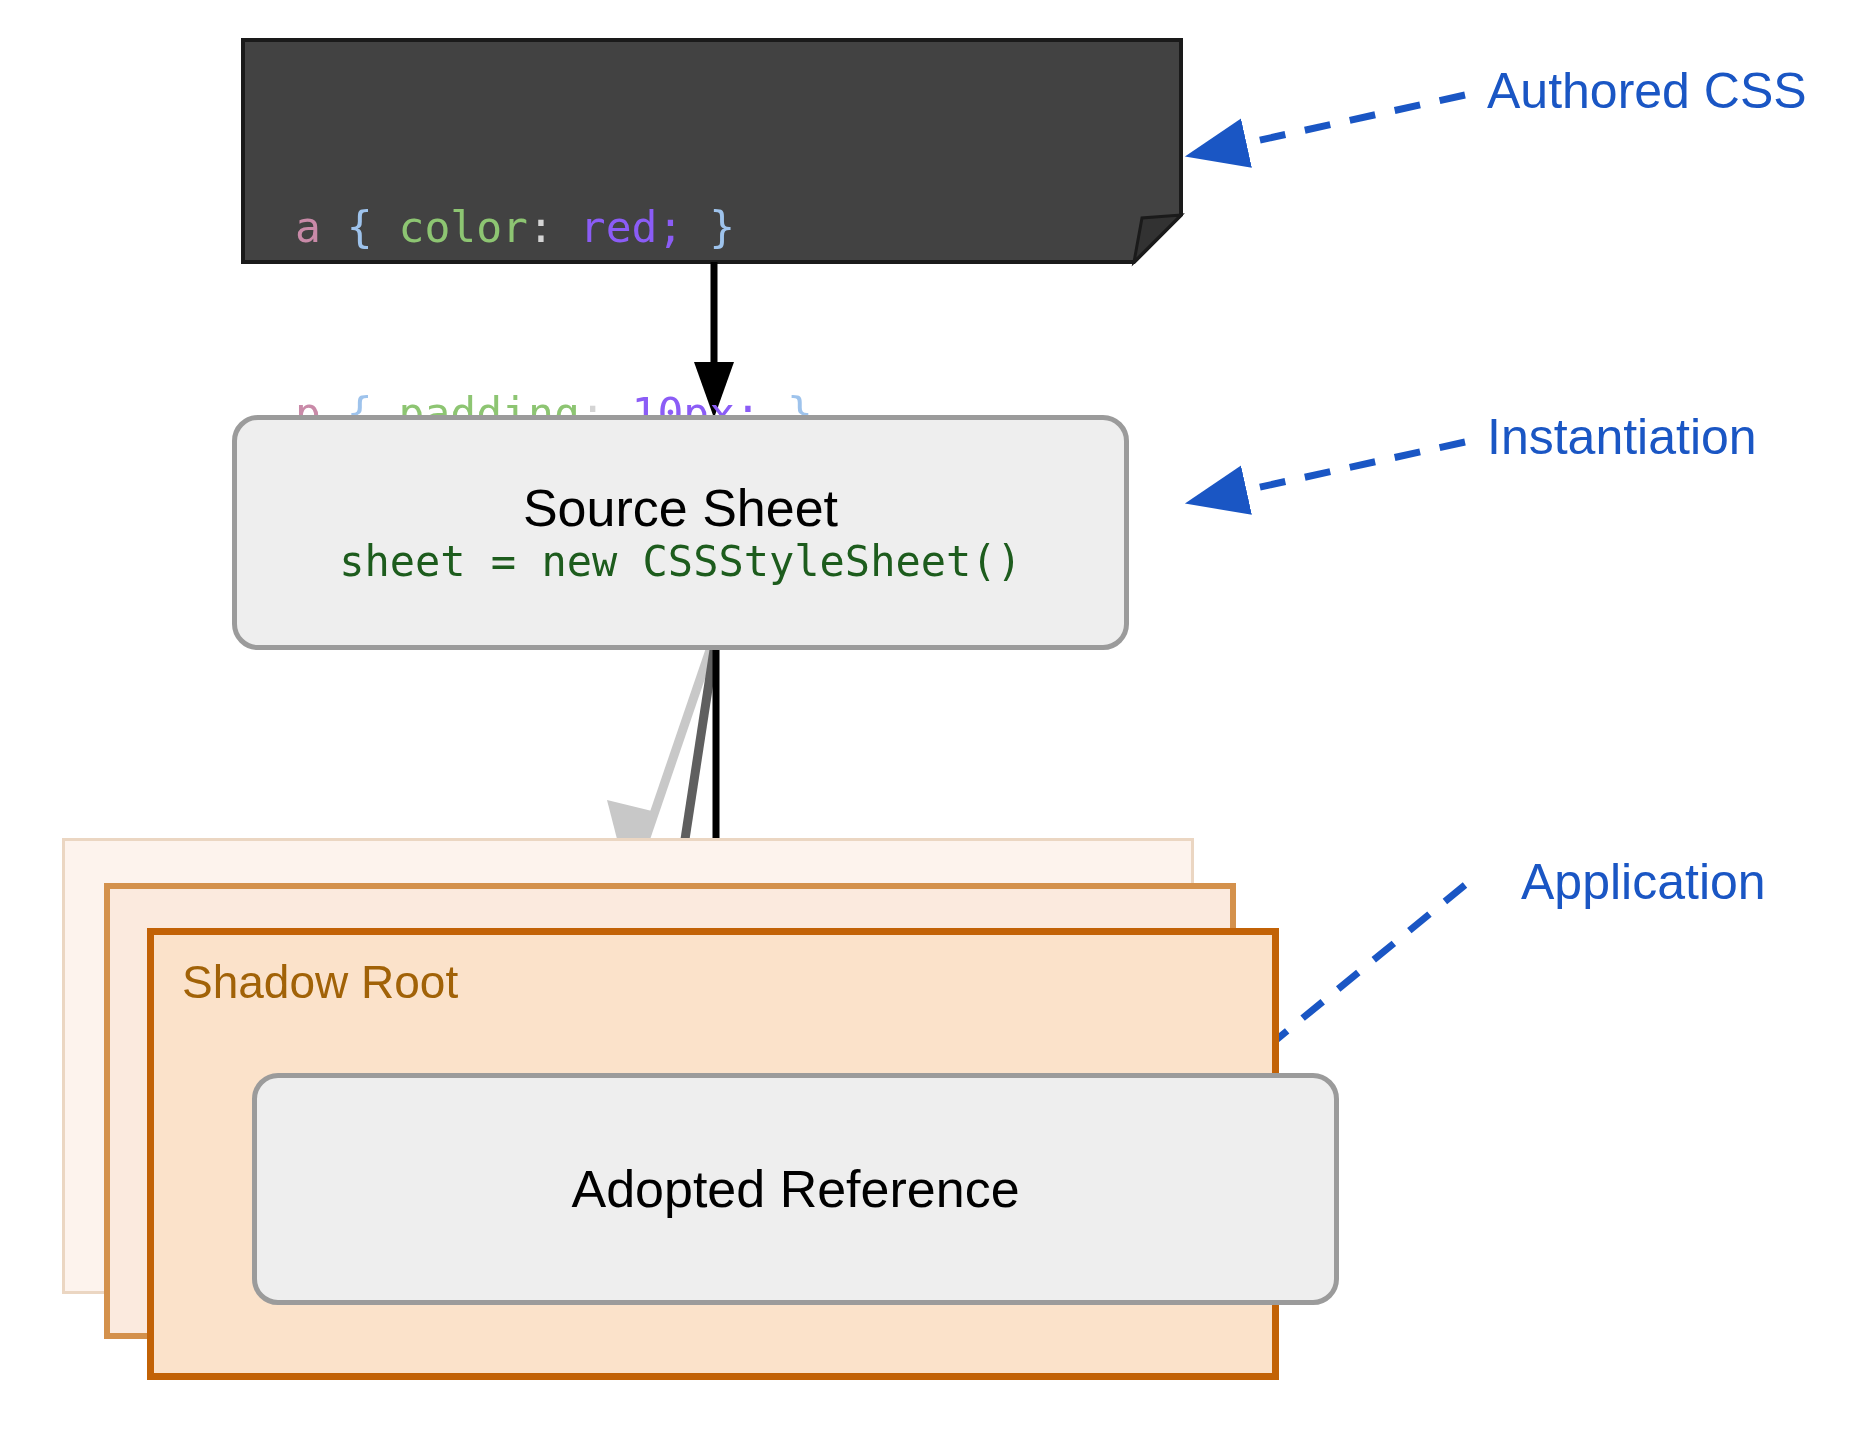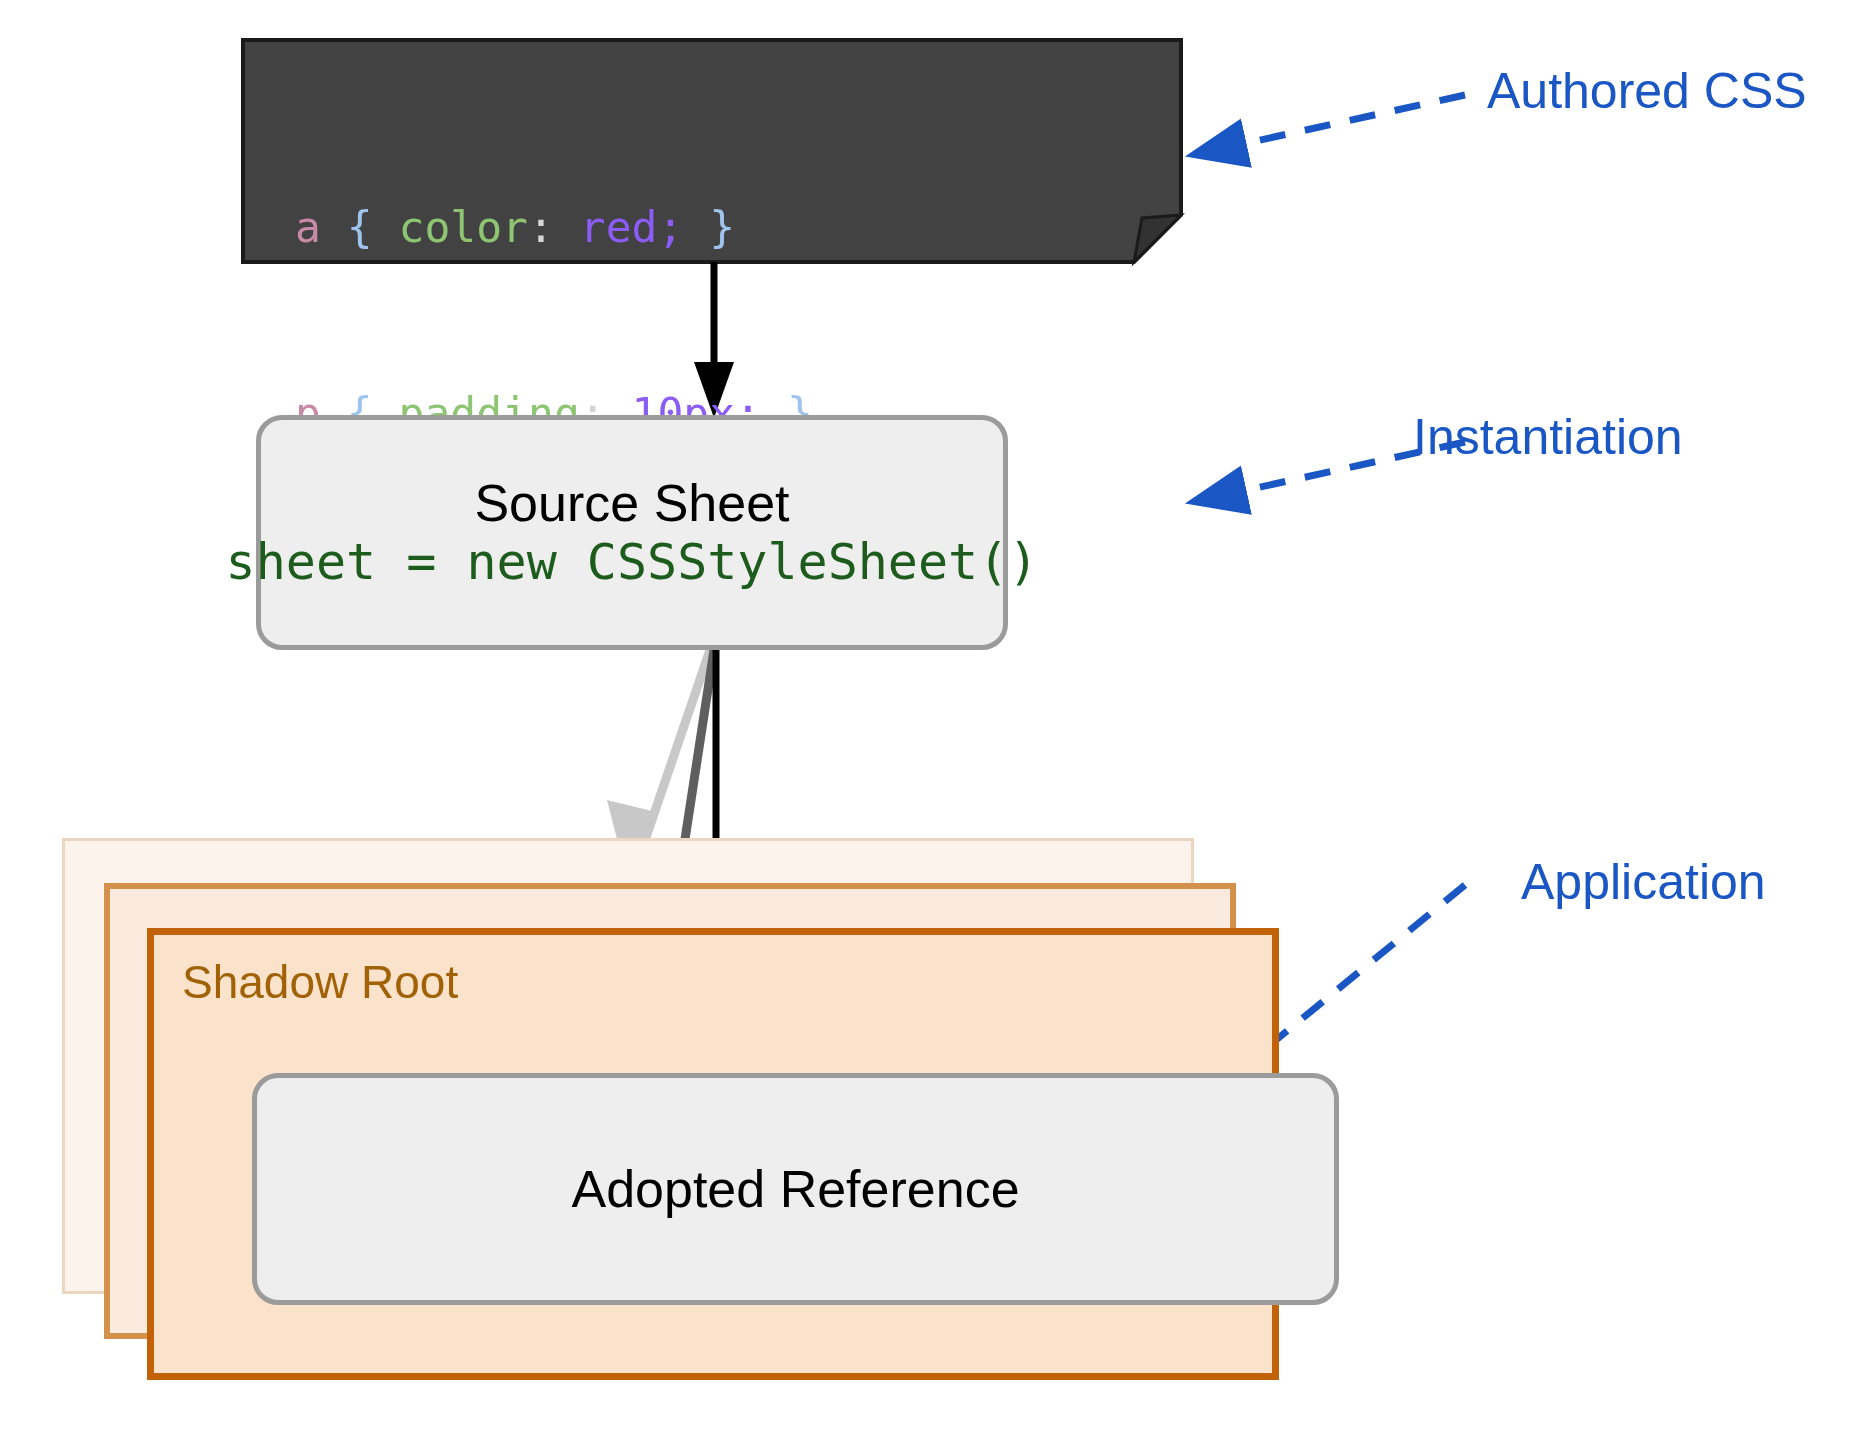--- a/index.html
+++ b/index.html
@@ -66,30 +66,30 @@
   .node-title {
     font-family: "Liberation Sans", sans-serif;
     font-size: 52px;
     color: #000000;
     line-height: 1.12;
     text-align: center;
     white-space: nowrap;
   }
   .node-code {
     font-family: "DejaVu Sans Mono", monospace;
-    font-size: 50px;
+    font-size: 42px;
     color: #1d5c1d;
     text-align: center;
     white-space: nowrap;
   }
 
   #source-sheet-card {
-    left: 256px;
+    left: 232px;
     top: 415px;
-    width: 752px;
+    width: 897px;
     height: 235px;
   }
   #adopted-ref-card {
     left: 252px;
     top: 1073px;
     width: 1087px;
     height: 232px;
   }
 
   
@@ -133,21 +133,21 @@
 
   
   .annot-label {
     position: absolute;
     font-family: "Liberation Sans", sans-serif;
     font-size: 50px;
     color: #1a56c4;
     white-space: nowrap;
   }
   #annot-authored { left: 1487px; top: 62px; text-align: right; }
-  #annot-instantiation { left: 1413px; top: 408px; }
+  #annot-instantiation { left: 1487px; top: 408px; }
   #annot-application { left: 1487px; top: 853px; margin-left: 34px; }
 </style>
 </head>
 <body>
 
 <div id="stage">
 
   <svg id="svg-layer" viewBox="0 0 1874 1430" width="1874" height="1430" xmlns="http://www.w3.org/2000/svg">
     <defs>
       <marker id="ah-black" markerWidth="10" markerHeight="10" refX="5.2" refY="4" orient="auto" markerUnits="strokeWidth">

